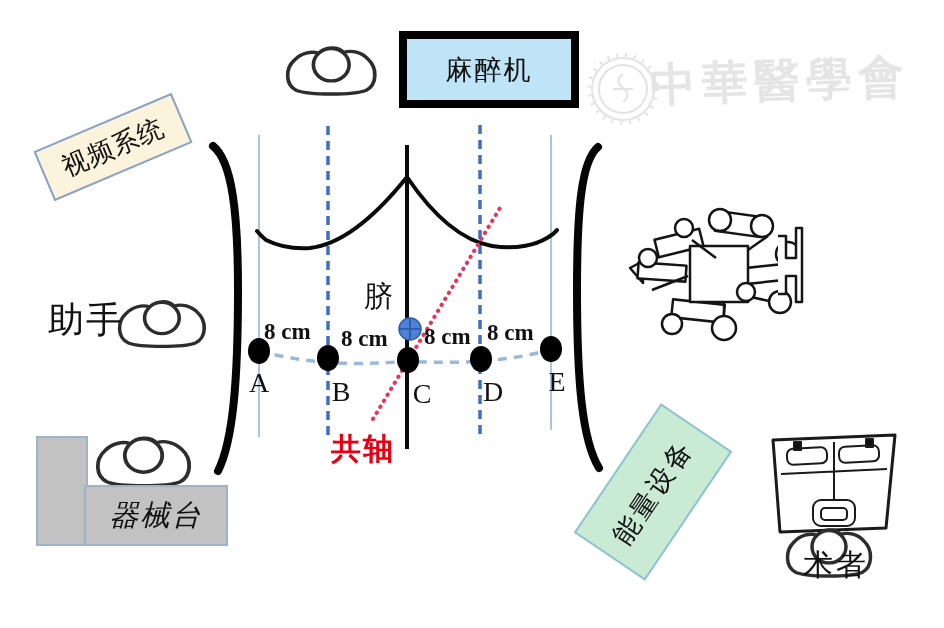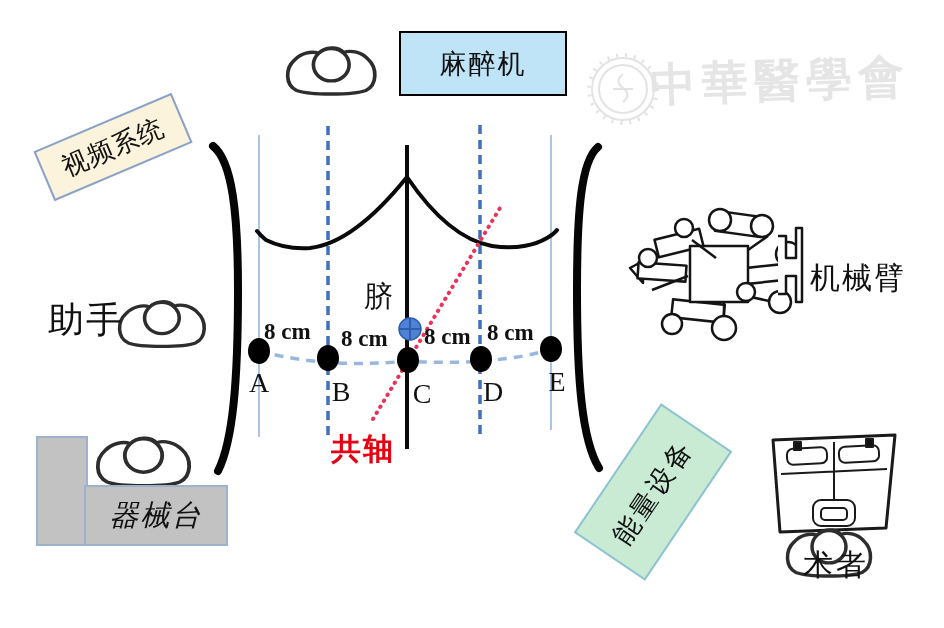--- a/index.html
+++ b/index.html
@@ -5,21 +5,21 @@
   html,body{margin:0;padding:0;background:#ffffff;}
   .stage{position:relative;width:944px;height:628px;background:#ffffff;overflow:hidden;
          font-family:"Liberation Sans",sans-serif;}
   .stage svg.draw{position:absolute;left:0;top:0;z-index:1;}
   .lbl{position:absolute;z-index:3;color:#111;white-space:nowrap;line-height:1.1;}
   .box{position:absolute;z-index:2;display:flex;align-items:center;justify-content:center;
        color:#111;white-space:nowrap;}
   .video-box{left:38px;top:120px;width:146px;height:50px;background:#fbf3dc;
        border:2px solid #8aa2c8;transform:rotate(-23deg);font-size:26px;letter-spacing:1px;}
   .anes-box{left:399px;top:31px;width:164px;height:61px;background:#bfe4f7;
-       border:2px solid #000000;font-size:27px;letter-spacing:2px;}
+       border:8px solid #000000;font-size:27px;letter-spacing:2px;}
   .energy-box{left:575px;top:449px;width:152px;height:82px;background:#c9ebd3;
        border:2px solid #8ec4d2;transform:rotate(-56deg);font-size:27px;letter-spacing:3px;}
   .table-v{left:36px;top:436px;width:48px;height:106px;background:#c2c2c2;border:2px solid #9eb2cc;}
   .table-h{left:84px;top:485px;width:140px;height:57px;background:#c2c2c2;border:2px solid #9eb2cc;
        font-size:29px;letter-spacing:2px;font-style:italic;}
   .serif{font-family:Liberation Serif, serif;}
   .pt{font-size:28px;width:22px;text-align:center;}
   .sp{font-size:23px;font-weight:600;}
   .coaxial{color:#e60012;font-size:30px;font-weight:600;letter-spacing:2px;}
   .watermark{left:650px;top:56px;width:280px;font-size:46px;color:#e5e5e5;font-weight:bold;
@@ -115,21 +115,20 @@
     <use href="#person-top" transform="translate(784,524) scale(1.0,0.95)"></use>
   </svg>
 
   <div class="box video-box">视频系统</div>
   <div class="box anes-box">麻醉机</div>
   <div class="box energy-box">能量设备</div>
   <div class="box table-v"></div>
   <div class="box table-h">器械台</div>
 
   <div class="lbl" style="left:48px;top:300px;font-size:36px;letter-spacing:2px;">助手</div>
-  <div class="lbl" style="left:810px;top:261px;font-size:30px;letter-spacing:2px;">机械臂</div>
   <div class="lbl" style="left:803px;top:548px;font-size:30px;letter-spacing:3px;">术者</div>
   <div class="lbl" style="left:364px;top:281px;font-size:29px;">脐</div>
   <div class="lbl coaxial" style="left:331px;top:432px;">共轴</div>
 
   <div class="lbl serif pt" style="left:248px;top:368px;">A</div>
   <div class="lbl serif pt" style="left:330px;top:377px;">B</div>
   <div class="lbl serif pt" style="left:411px;top:379px;">C</div>
   <div class="lbl serif pt" style="left:482px;top:377px;">D</div>
   <div class="lbl serif pt" style="left:546px;top:367px;">E</div>
 

